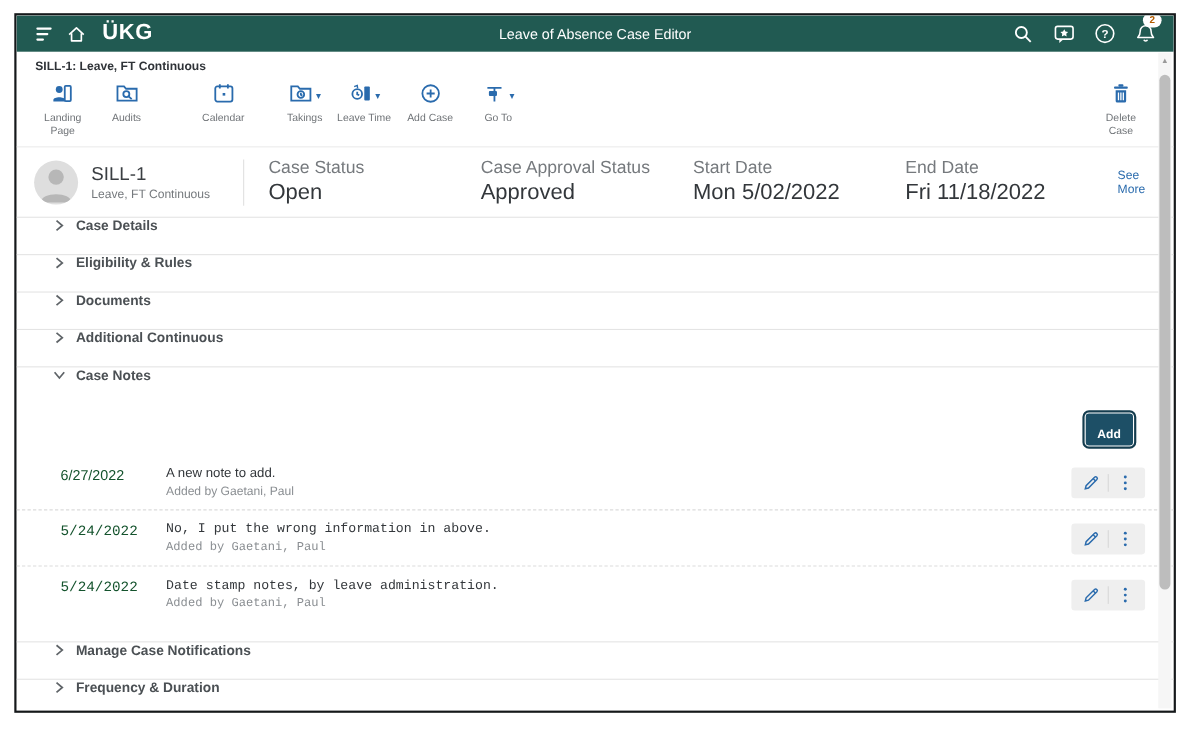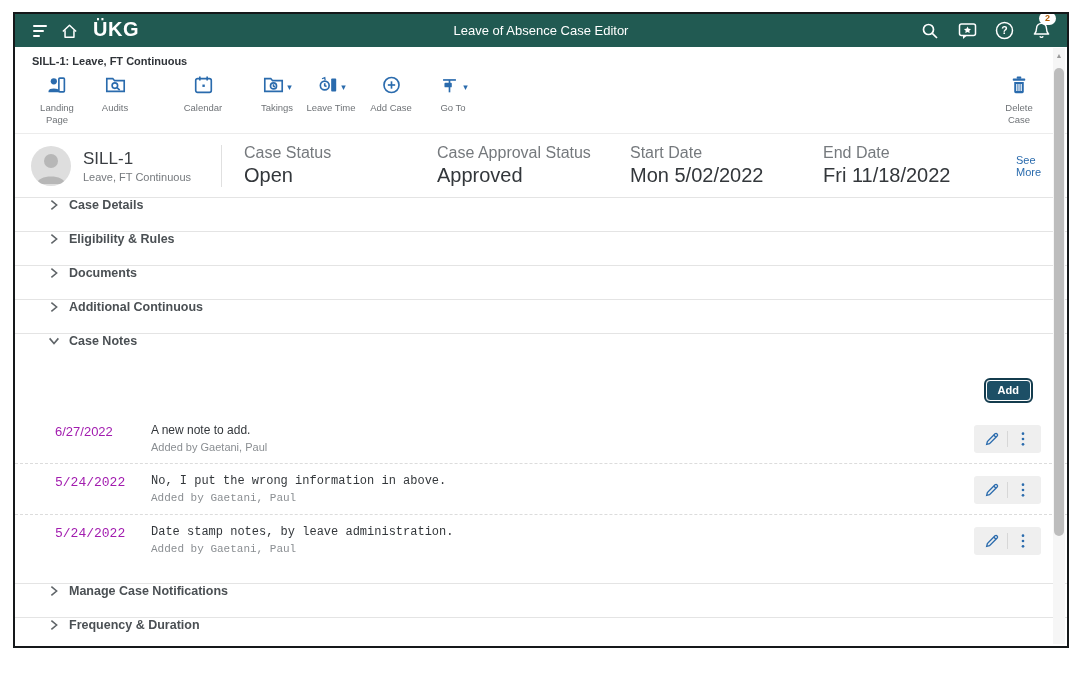--- a/index.html
+++ b/index.html
@@ -51,26 +51,26 @@
 
   
   .section-row{display:flex;height:33px;padding-left:32px;
                border-top:1px solid #e4e4e4;cursor:pointer;}
   .chev{display:inline-flex;width:14px;height:14px;color:#5f6468;margin-right:8px;}
   .section-title{font-size:12.5px;font-weight:bold;color:#4b5054;}
 
   
   .add-row{display:flex;justify-content:flex-end;align-items:center;height:46px;padding-right:36px;}
   .add-btn{background:#1d4f66;color:#fff;font-size:11px;font-weight:bold;
-           padding:3px 11px 4px;border:1px solid #fff;border-radius:4px;
+           padding:13px 11px 4px;border:1px solid #fff;border-radius:4px;
            outline:2px solid #143c4e;cursor:pointer;
            font-family:"Liberation Sans","DejaVu Sans",sans-serif;}
   .note-row{display:flex;align-items:flex-start;padding:10px 26px 10px 40px;min-height:50px;box-sizing:border-box;}
   .note-row + .note-row{border-top:1px dashed #dcdcdc;font-family:Liberation Mono, monospace;}
-  .note-date{width:96px;flex:none;font-size:13px;color:#a21caf;padding-top:1px;}
+  .note-date{width:96px;flex:none;font-size:13px;color:#14532d;padding-top:1px;}
   .note-body{flex:1;}
   .note-text{font-size:12px;color:#33373b;}
   .note-by{font-size:11px;color:#8a8e92;margin-top:4px;}
   .note-actions{flex:none;display:flex;align-items:center;background:#efefef;border-radius:3px;
                 height:28px;padding:0 6px;margin-top:2px;}
   .note-actions .act{display:flex;align-items:center;justify-content:center;width:24px;height:24px;
                      color:#2a6bad;cursor:pointer;}
   .act-div{width:1px;height:16px;background:#d7d7d7;margin:0 3px;}
   .notes-tail{height:18px;}
 

